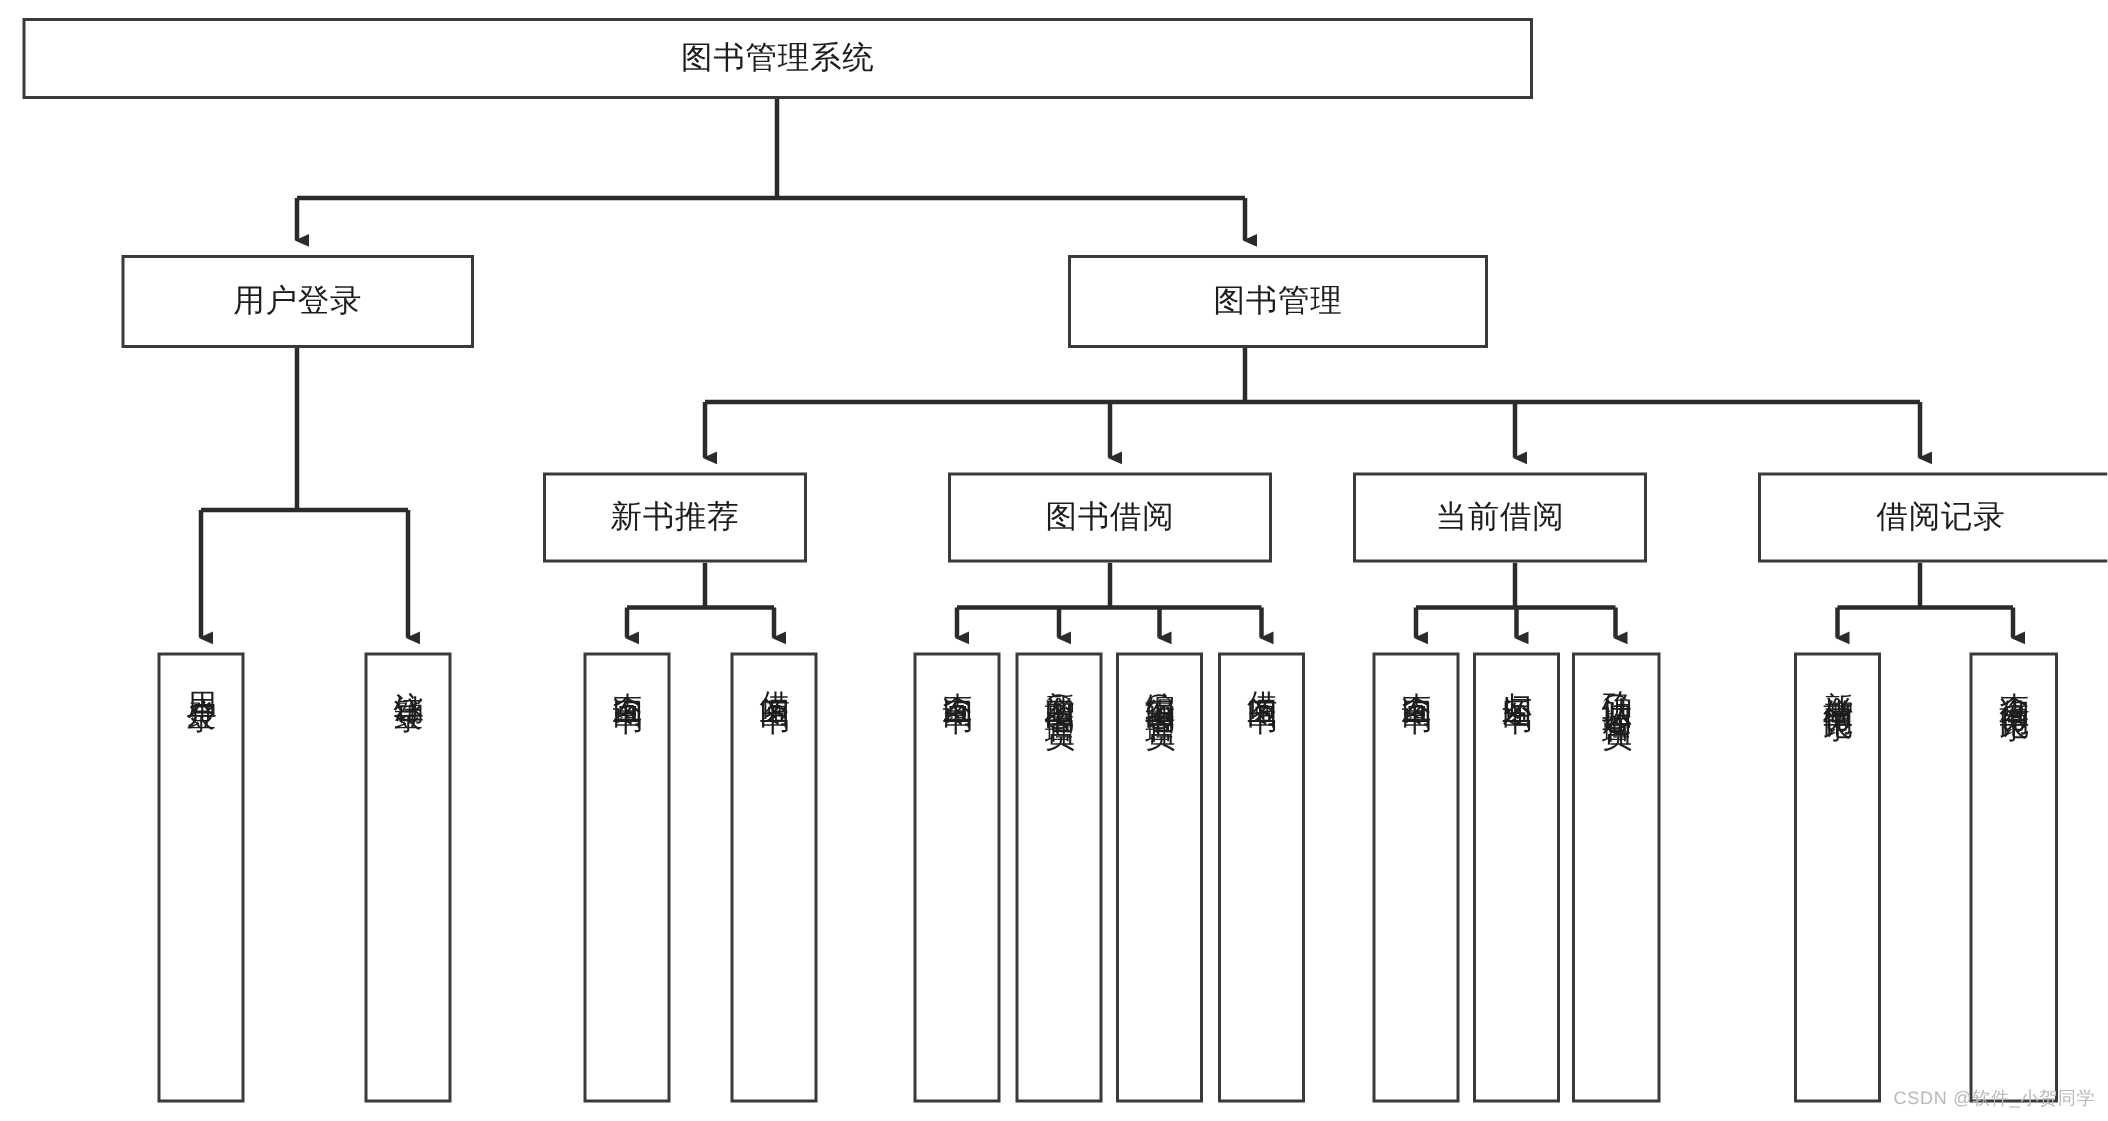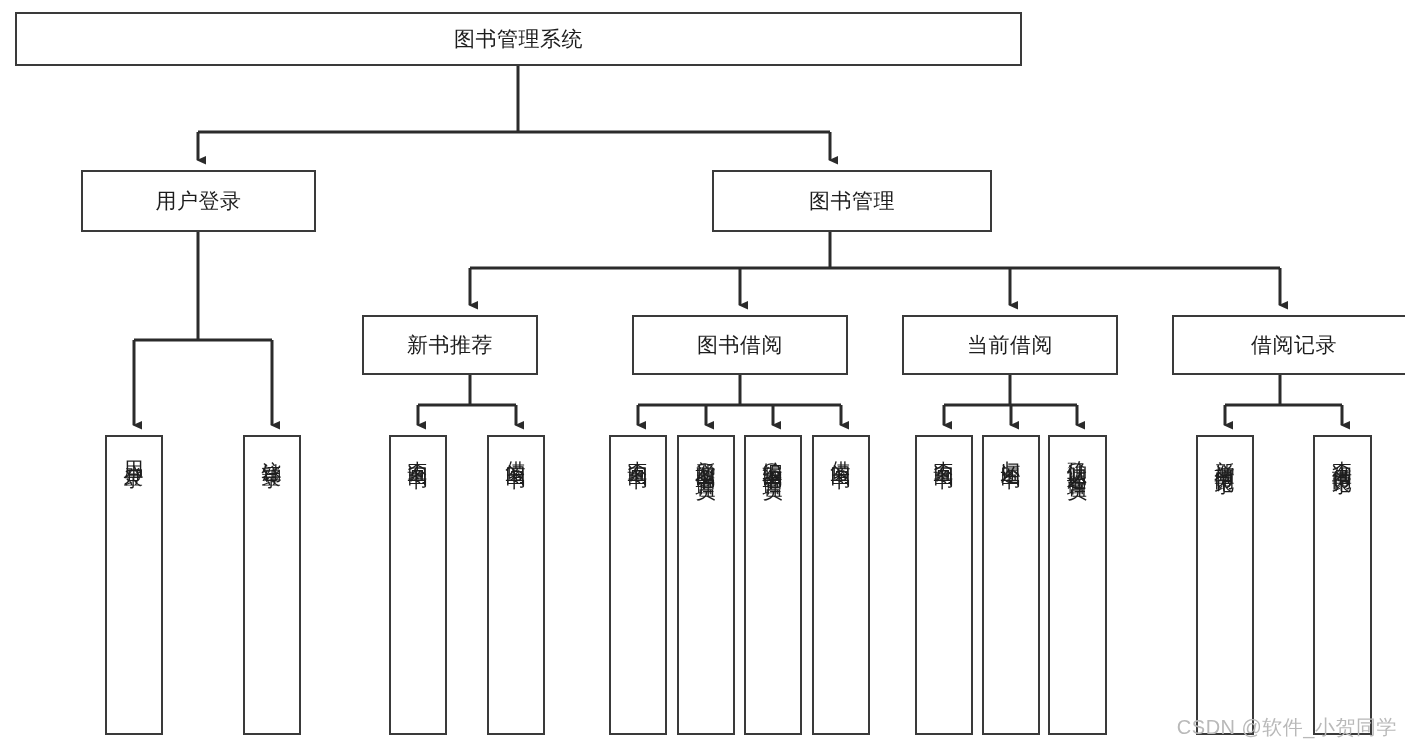--- a/index.html
+++ b/index.html
@@ -50,21 +50,21 @@
     writing-mode: vertical-rl;
     text-orientation: upright;
     letter-spacing: 3px;
     line-height: 1;
     white-space: nowrap;
   }
   #watermark {
     position: absolute;
     right: 8px;
     bottom: 6px;
-    font-size: 20px;
+    font-size: 12px;
     color: #b9b9b9;
     letter-spacing: 0.5px;
     white-space: nowrap;
   }
 </style>
 </head>
 <body>
 
 <div id="diagram-root">
 
@@ -133,21 +133,21 @@
   <div class="node-box" style="left: 712px; top: 170px; width: 280px; height: 62px;">
     <span class="node-label-h">图书管理</span>
   </div>
 
   <div class="node-box" style="left: 362px; top: 315px; width: 176px; height: 60px;">
     <span class="node-label-h">新书推荐</span>
   </div>
   <div class="node-box" style="left: 632px; top: 315px; width: 216px; height: 60px;">
     <span class="node-label-h">图书借阅</span>
   </div>
-  <div class="node-box" style="left: 902px; top: 315px; width: 216px; height: 60px;">
+  <div class="node-box" style="left: 902px; top: 315px; width: 196px; height: 60px;">
     <span class="node-label-h">当前借阅</span>
   </div>
   <div class="node-box" style="left: 1172px; top: 315px; width: 244px; height: 60px; text-align: right;">
     <span class="node-label-h">借阅记录</span>
   </div>
 
   <div class="node-box leaf" style="left: 105px; top: 435px; width: 58px; height: 300px;">
     <span class="node-label-v">用户登录</span>
   </div>
   <div class="node-box leaf" style="left: 243px; top: 435px; width: 58px; height: 300px;">

